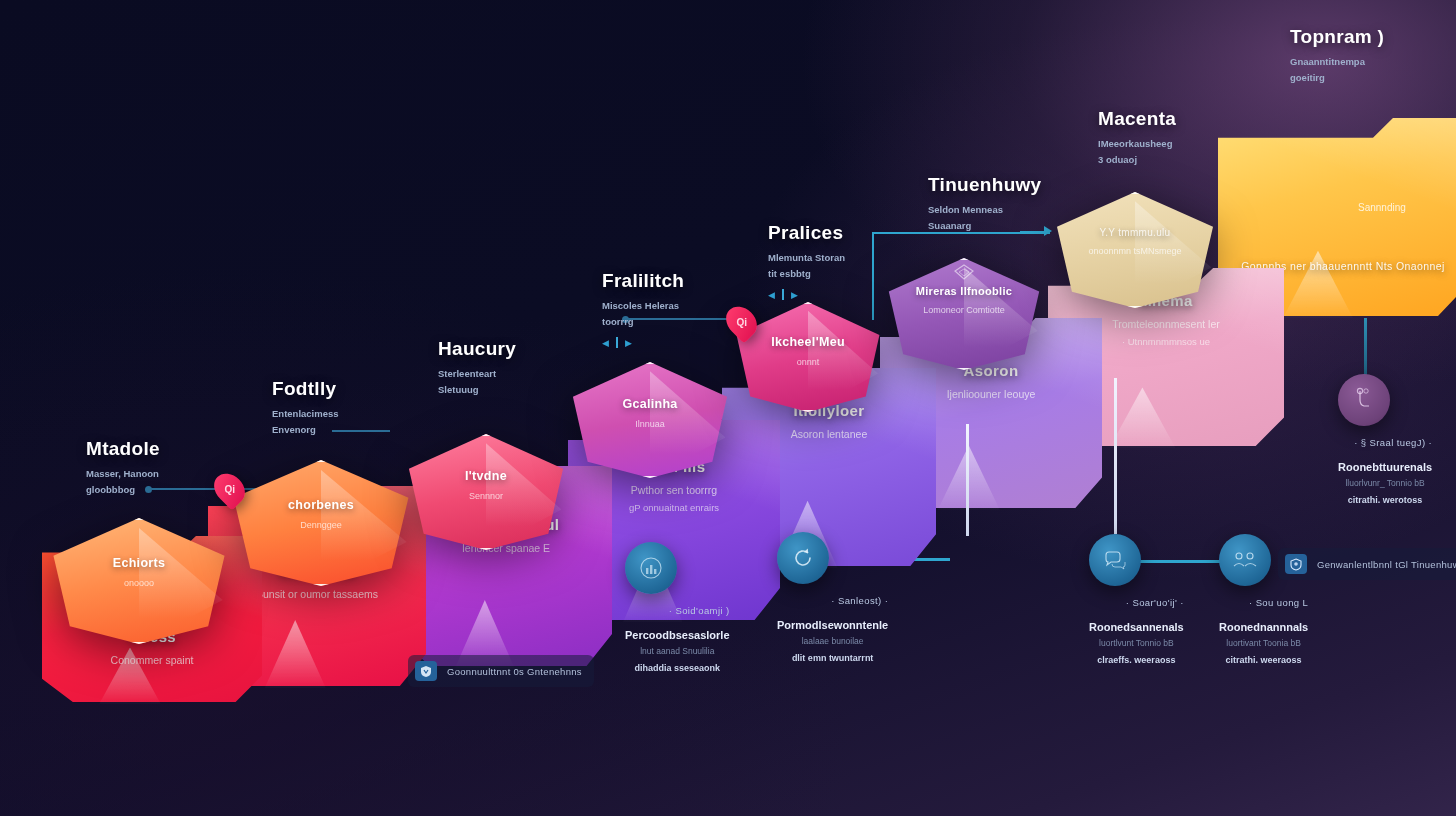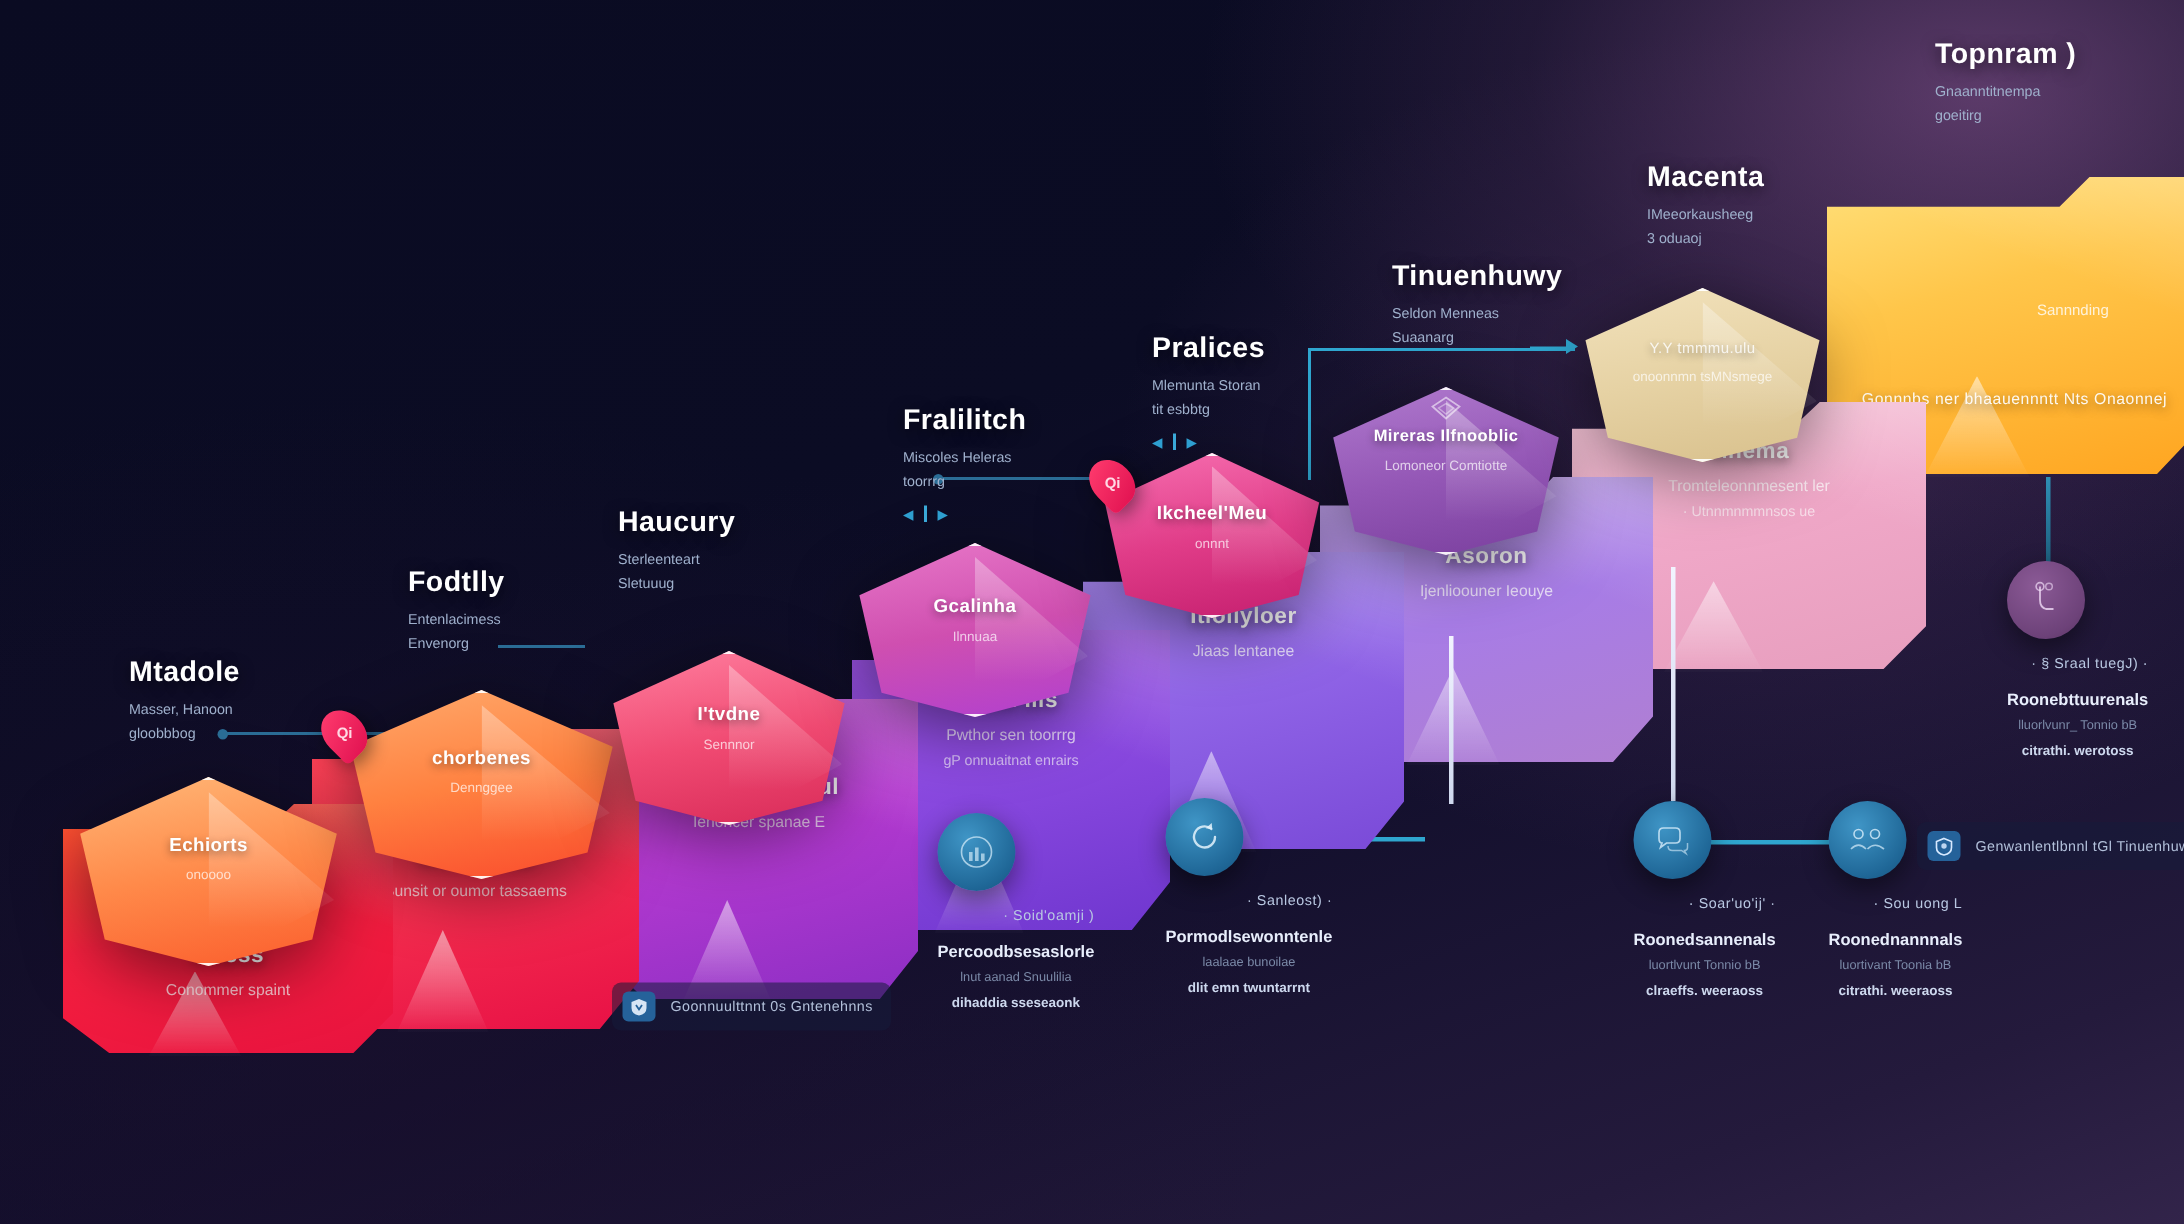--- a/index.html
+++ b/index.html
@@ -67,21 +67,21 @@
     background:linear-gradient(180deg, rgba(255,255,255,.34), rgba(255,255,255,0) 78%);
     clip-path:polygon(0% 0%, 100% 62%, 0% 100%);
   }
   .gem-txt{ position:absolute; left:0; right:0; top:30%; text-align:center; color:#fff; }
   .gem-title{ font-size:12.5px; font-weight:700; letter-spacing:.3px; text-shadow:0 2px 6px rgba(0,0,0,.45); }
   .gem-sub{ font-size:9px; color:rgba(255,255,255,.70); margin-top:8px; }
 
   
   .head { position:absolute; color:#fff; }
   .head-title { font-size:19px; font-weight:700; letter-spacing:.3px; text-shadow:0 2px 10px rgba(0,0,0,.6); white-space:nowrap;}
-  .head-sub { font-size:9.5px; color:#9fb0cc; line-height:1.7; margin-top:6px; white-space:nowrap;}
+  .head-sub { font-size:9.5px; color:#9fb0cc; line-height:1.7; margin-top:6px; white-space:nowrap;font-weight:bold;}
   .head-marks{ margin-top:7px; display:flex; align-items:center; gap:7px; color:#2e9fd0; font-size:9px; }
   .head-marks .bar{ width:2px; height:11px; background:#3aa9d8; display:inline-block; }
 
   
   .conn { position:absolute; height:2px; background:#2b6d96; }
   .conn.teal { background:#2fa6cf; height:2.5px; }
   .conn-dot { position:absolute; width:7px; height:7px; border-radius:50%; background:#2b6d96; top:-2.5px; }
   .conn-arrow {
     position:absolute; width:0; height:0; top:-4px;
     border-top:5px solid transparent; border-bottom:5px solid transparent;
@@ -166,21 +166,21 @@
       <div class="blk-title">Asoron</div>
       <div class="blk-sub">Ijenlioouner Ieouye</div>
     </div>
   </div>
 
   <div class="block" style="left:722px; top:368px; width:214px; height:198px;">
     <div class="slab" style="background:linear-gradient(165deg,#a98bf0 0%,#8f63e6 48%,#7a4ad8 100%);"></div>
     <div class="facet"></div>
     <div class="blk-txt" style="top:34px;">
       <div class="blk-title">Itlollyloer</div>
-      <div class="blk-sub">Jiaas lentanee</div>
+      <div class="blk-sub">Asoron lentanee</div>
     </div>
   </div>
 
   <div class="block" style="left:568px; top:420px; width:212px; height:200px;">
     <div class="slab" style="background:linear-gradient(165deg,#9a52e0 0%,#8b4ae0 45%,#6f36cf 100%);"></div>
     <div class="facet"></div>
     <div class="blk-txt" style="top:38px;">
       <div class="blk-title">Meln    Ills</div>
       <div class="blk-sub">Pwthor sen toorrrg</div>
       <div class="blk-sub2">gP onnuaitnat enrairs</div>
@@ -303,21 +303,21 @@
     <div class="head-sub">Masser, Hanoon</div>
     <div class="head-sub" style="margin-top:0;">gloobbbog</div>
   </div>
 
   <div class="head" style="left:272px; top:378px;">
     <div class="head-title">Fodtlly</div>
     <div class="head-sub">Entenlacimess</div>
     <div class="head-sub" style="margin-top:0;">Envenorg</div>
   </div>
 
-  <div class="head" style="left:412px; top:338px;">
+  <div class="head" style="left:438px; top:338px;">
     <div class="head-title">Haucury</div>
     <div class="head-sub">Sterleenteart</div>
     <div class="head-sub" style="margin-top:0;">Sletuuug</div>
   </div>
 
   <div class="head" style="left:602px; top:270px;">
     <div class="head-title">Fralilitch</div>
     <div class="head-sub">Miscoles Heleras</div>
     <div class="head-sub" style="margin-top:0;">toorrrg</div>
     <div class="head-marks">

